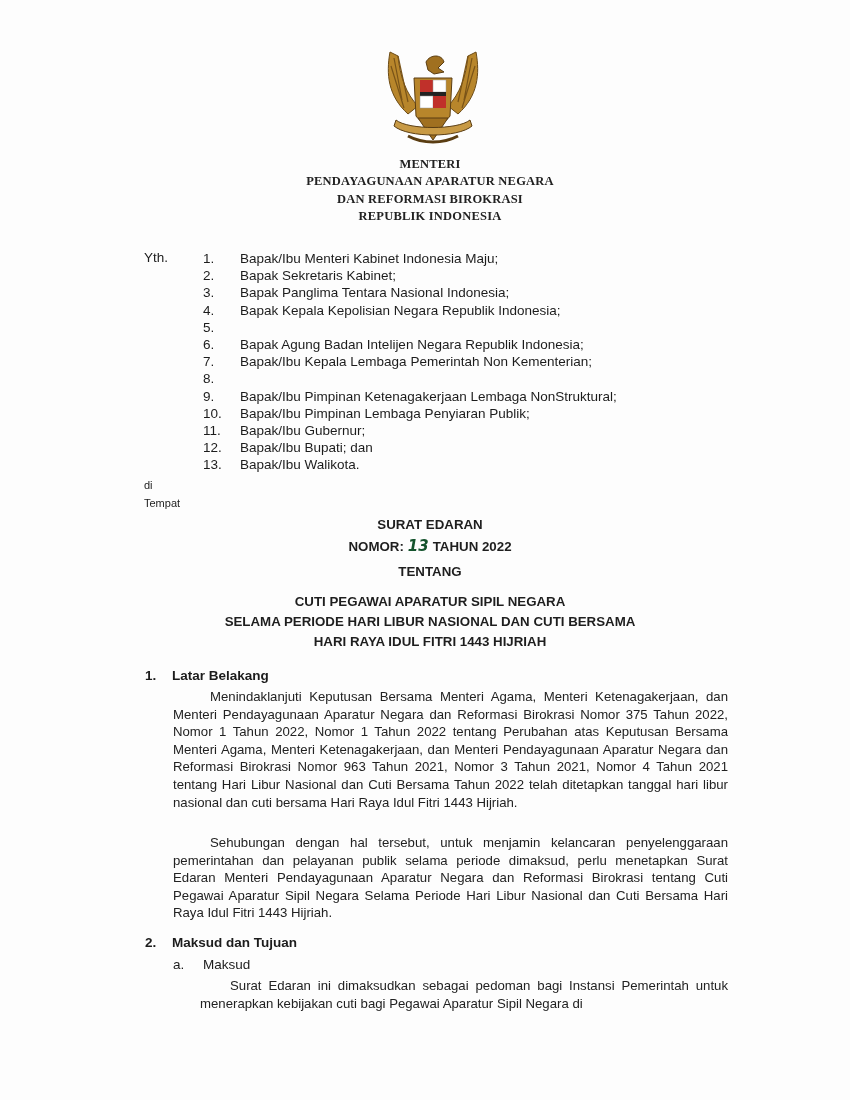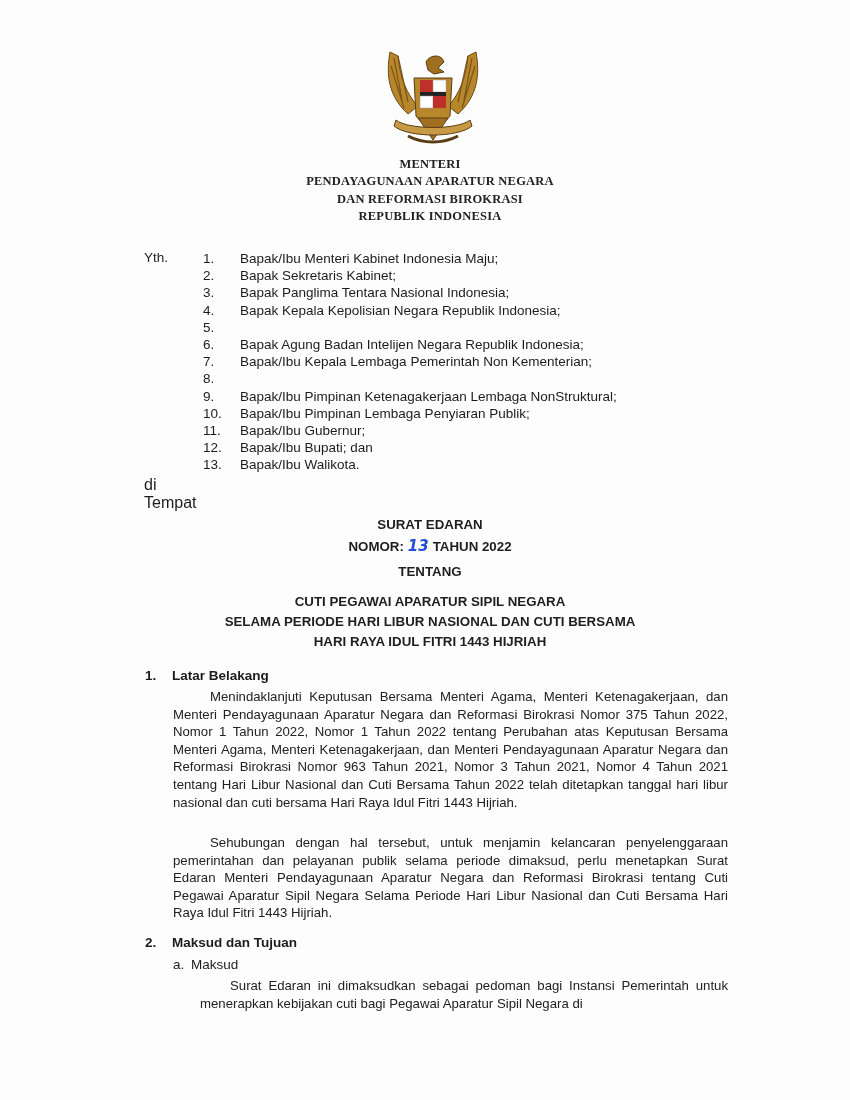--- a/index.html
+++ b/index.html
@@ -15,45 +15,45 @@
             font-family: "Liberation Serif", serif; font-weight: bold; font-size: 12.5px;
             line-height: 17.3px; color: #222; letter-spacing: 0.2px; }
   .header div { white-space: nowrap; }
 
   
   .yth-label { position: absolute; left: 144px; top: 250px; font-size: 13.5px; }
   .recipients { position: absolute; left: 203px; top: 250px; list-style: none; margin: 0; padding: 0;
                 font-size: 13.5px; line-height: 17.2px; }
   .recipients li { display: flex; white-space: nowrap; }
   .recipients .num { width: 37px; flex: 0 0 37px; }
-  .di { position: absolute; left: 144px; top: 476px; font-size: 16px; line-height: 18px; }
+  .di { position: absolute; left: 144px; top: 476px; font-size: 11px; line-height: 18px; }
 
   
   .title-block { position: absolute; left: 0; top: 515px; width: 860px; text-align: center;
                  font-weight: bold; font-size: 13.3px; color: #1e1e1e; }
   .title-block .line { white-space: nowrap; }
   .t1 { line-height: 20px; }
   .t2 { line-height: 22px; }
-  .t2 .num-hand { color: #1d4ed8; font-family: "DejaVu Sans", sans-serif; font-weight: bold;
+  .t2 .num-hand { color: #14532d; font-family: "DejaVu Sans", sans-serif; font-weight: bold;
                   font-size: 15px; font-style: italic; margin: 0 4px; }
   .t3 { line-height: 20px; margin-top: 4px; }
   .t4 { margin-top: 10px; line-height: 20px; }
 
   
   .section-head { position: absolute; font-weight: bold; font-size: 13.5px; }
   .section-head .snum { position: absolute; left: 0; }
   .section-head .stitle { position: absolute; left: 27px; white-space: nowrap; }
 
   .para { position: absolute; font-size: 13.2px; line-height: 17.6px; text-align: justify;
           text-align-last: left; color: #222; }
   .para .indent { display: inline-block; width: 37px; }
 
   .sub-head { position: absolute; font-size: 13.5px; }
   .sub-head .snum { position: absolute; left: 0; }
-  .sub-head .stitle { position: absolute; left: 18px; white-space: nowrap; }
+  .sub-head .stitle { position: absolute; left: 30px; white-space: nowrap; }
 </style>
 </head>
 <body>
 
 <div class="page">
 
   <div class="emblem">
     <svg width="110" height="108" viewBox="0 0 110 108">
 
       <path d="M12 8 C8 30, 10 52, 30 70 L40 62 C28 50, 22 32, 20 12 Z" fill="#b8862b" stroke="#6b4a15" stroke-width="1"></path>

